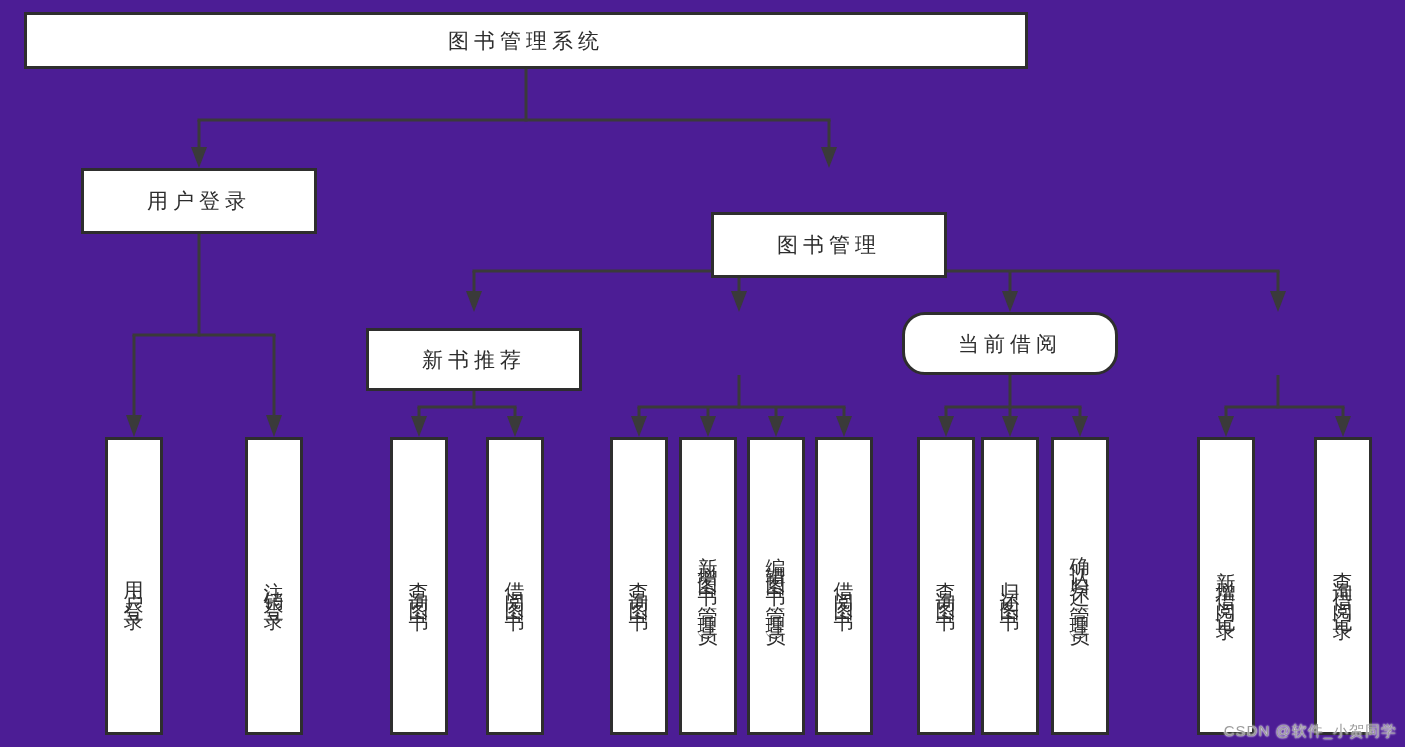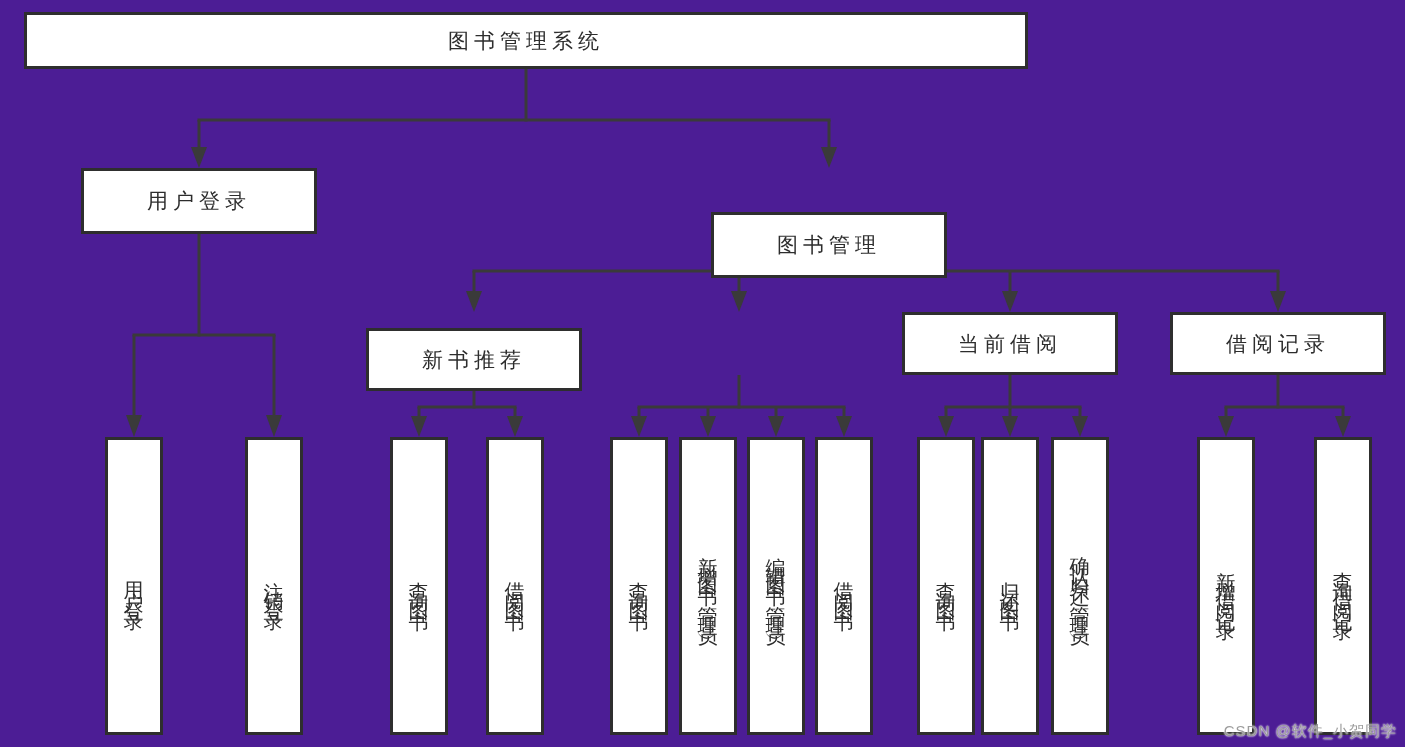--- a/index.html
+++ b/index.html
@@ -38,21 +38,21 @@
     color: #2d2d2d;
   }
   
   #n-root   { left: 24px;  top: 12px;  width: 1004px; height: 57px; }
   
   #n-login  { left: 81px;  top: 168px; width: 236px; height: 66px; }
   #n-mgmt   { left: 711px; top: 168px; width: 236px; height: 66px; margin-top: 44px; }
   
   #n-l3-0 { left: 366px;  top: 328px; width: 216px; height: 63px; }
   #n-l3-1 { left: 631px;  top: 312px; width: 216px; height: 63px; }
-  #n-l3-2 { left: 902px;  top: 312px; width: 216px; height: 63px; }
+  #n-l3-2 { left: 902px;  top: 312px; width: 216px; height: 63px; border-radius: 23px; }
   #n-l3-3 { left: 1170px; top: 312px; width: 216px; height: 63px; }
   
   .leaf { top: 437px; width: 58px; height: 298px; }
   #lf-g1-0 { left: 105px; }
   #lf-g1-1 { left: 245px; }
   #lf-g2-0 { left: 390px; }
   #lf-g2-1 { left: 486px; }
   #lf-g3-0 { left: 610px; }
   #lf-g3-1 { left: 679px; }
   #lf-g3-2 { left: 747px; }
@@ -161,23 +161,20 @@
   <div class="node" id="n-mgmt">
     <span class="h-label">图书管理</span>
   </div>
 
   <div class="node" id="n-l3-0">
     <span class="h-label">新书推荐</span>
   </div>
   <div class="node" id="n-l3-2">
     <span class="h-label">当前借阅</span>
   </div>
-  <div class="node" id="n-l3-3">
-    <span class="h-label">借阅记录</span>
-  </div>
 
   <div class="node leaf" id="lf-g1-0">
     <span class="v-label">用户登录</span>
   </div>
   <div class="node leaf" id="lf-g1-1">
     <span class="v-label">注销登录</span>
   </div>
 
   <div class="node leaf" id="lf-g2-0">
     <span class="v-label">查询图书</span>

